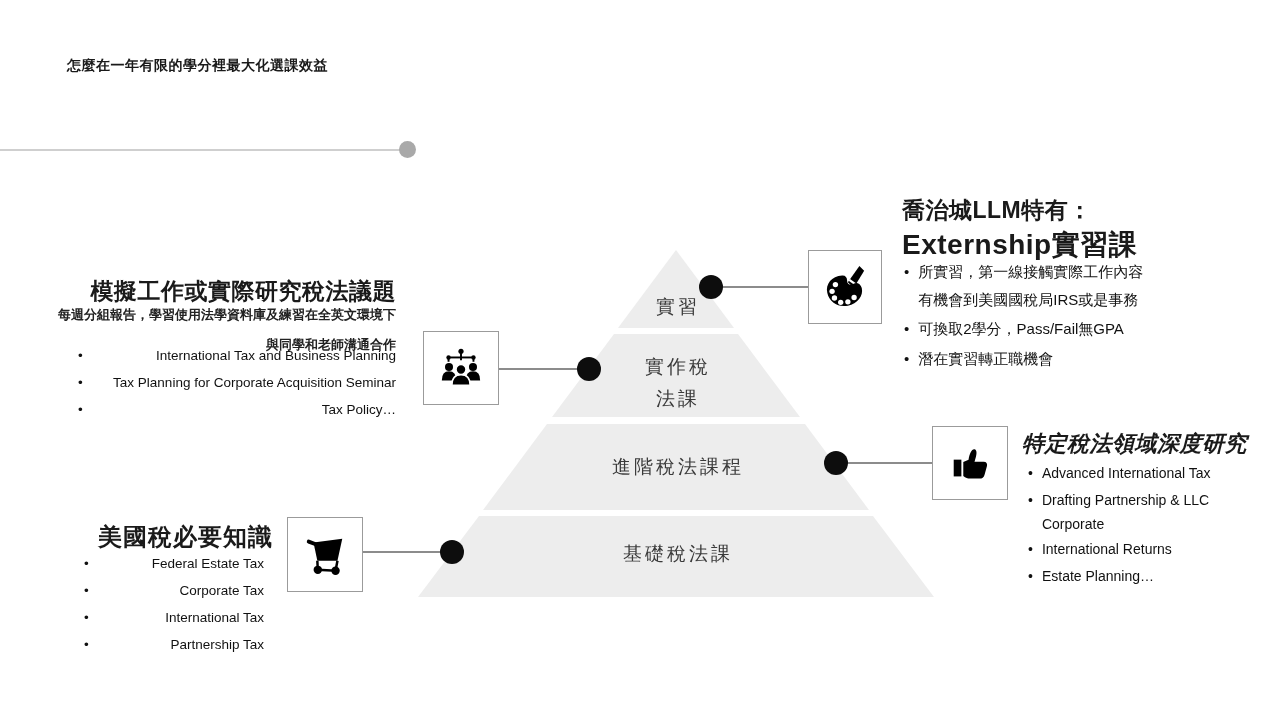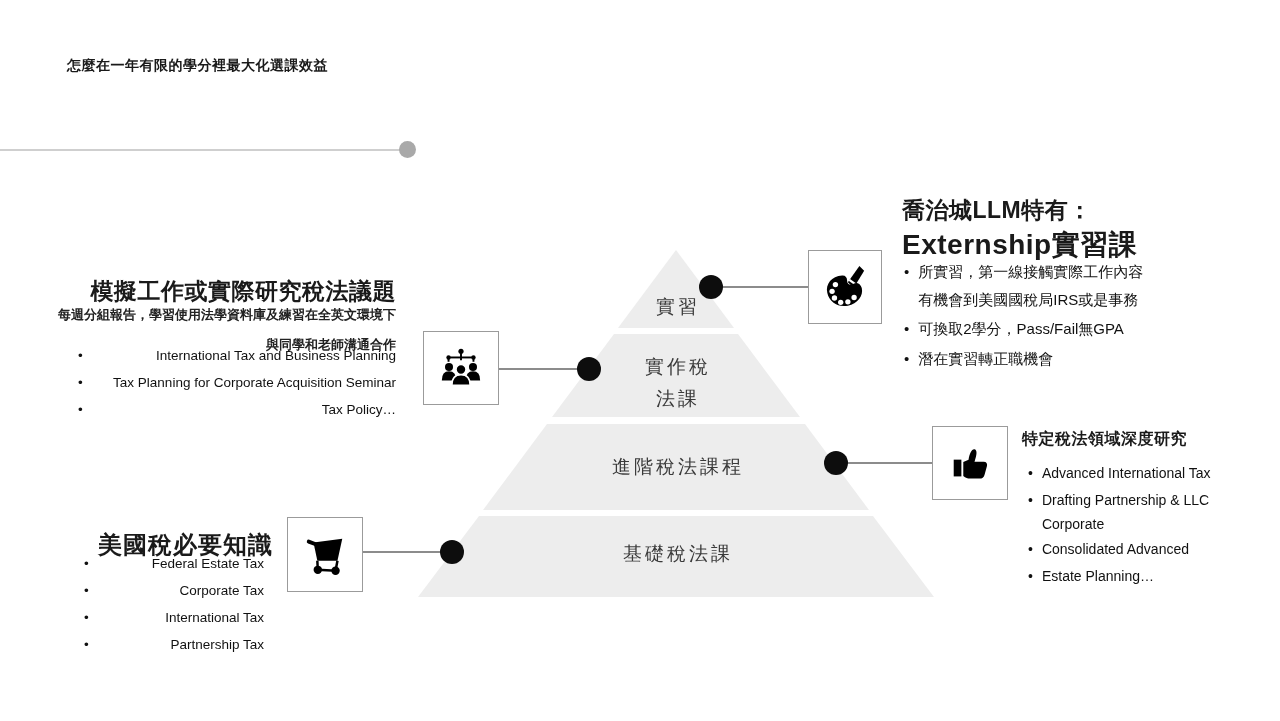--- a/index.html
+++ b/index.html
@@ -22,30 +22,30 @@
   .node-dot{position:absolute;width:24px;height:24px;border-radius:50%;background:#0d0d0d;}
   .icon-box{position:absolute;width:72px;height:72px;background:#fff;border:1px solid #9b9b9b;
             display:flex;align-items:center;justify-content:center;}
   .icon-box svg{display:block;}
 
   
   .hA{position:absolute;left:40px;width:356px;top:276px;text-align:right;font-size:23px;font-weight:700;letter-spacing:.5px;}
   .subA{position:absolute;left:40px;width:356px;text-align:right;font-size:13px;font-weight:600;color:#222;}
   .rowA{position:absolute;left:40px;width:356px;text-align:right;font-size:13.5px;color:#111;}
   .rowA .mk{position:absolute;left:38px;top:0;}
-  .hB{position:absolute;left:60px;width:213px;top:521px;text-align:right;font-size:24px;font-weight:800;letter-spacing:1px;margin-top:8px;}
+  .hB{position:absolute;left:60px;width:213px;top:521px;text-align:right;font-size:24px;font-weight:800;letter-spacing:1px;}
   .rowB{position:absolute;left:60px;width:204px;text-align:right;font-size:13.5px;color:#111;}
   .rowB .mk{position:absolute;left:24px;top:0;}
 
   
   .hC1{position:absolute;left:902px;top:195px;font-size:23px;font-weight:700;letter-spacing:.5px;}
   .hC2{position:absolute;left:902px;top:226px;font-size:28px;font-weight:800;letter-spacing:.5px;}
   .rowC{position:absolute;left:904px;display:flex;gap:9px;font-size:15px;color:#111;line-height:28px;}
   .rowC .mk{line-height:28px;}
-  .hD{position:absolute;left:1022px;top:429px;font-size:16px;font-weight:800;letter-spacing:.5px;}
+  .hD{position:absolute;left:1022px;top:429px;font-size:22px;font-weight:800;letter-spacing:.5px;font-style:italic;}
   .rowD{position:absolute;left:1028px;display:flex;gap:9px;font-size:14px;color:#111;line-height:24px;}
 </style>
 </head>
 <body>
 
 <div class="slide">
 
   <div class="kicker">怎麼在一年有限的學分裡最大化選課效益</div>
   <div class="divider"></div>
   <div class="divider-dot"></div>
@@ -183,20 +183,20 @@
   </div>
   <div class="rowD" style="top:488px;">
     <span class="mk">•</span>
     <div>
       <div>Drafting Partnership &amp; LLC</div>
       <div>Corporate</div>
     </div>
   </div>
   <div class="rowD" style="top:537px;">
     <span class="mk">•</span>
-    <div>Consolidated Advanced</div>
+    <div>International Returns</div>
   </div>
   <div class="rowD" style="top:564px;">
     <span class="mk">•</span>
     <div>Estate Planning…</div>
   </div>
 
 </div>
 
 </body></html>

